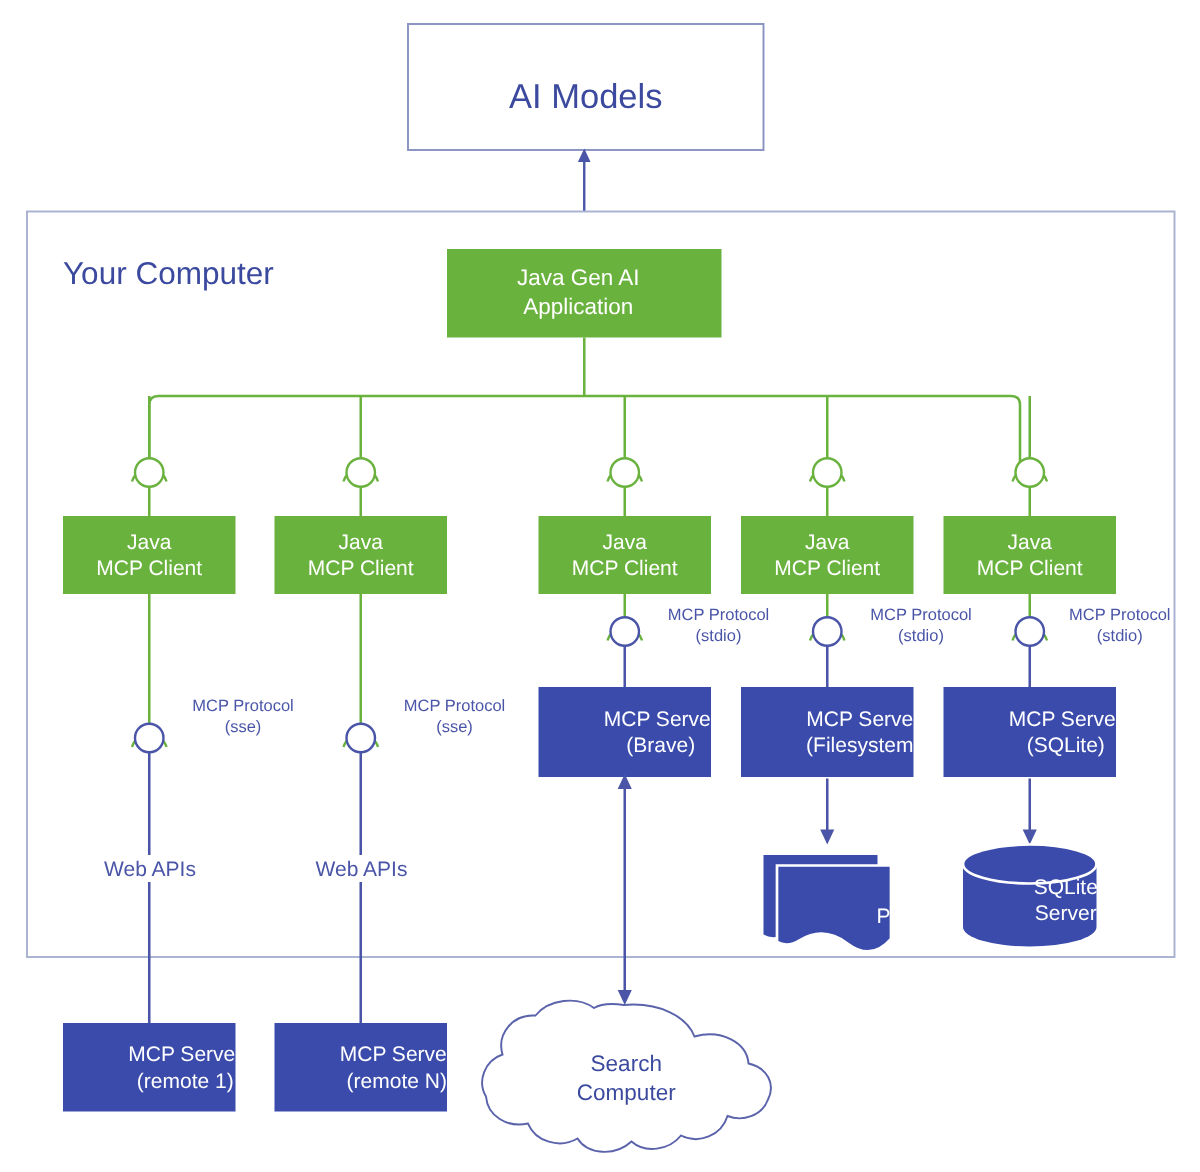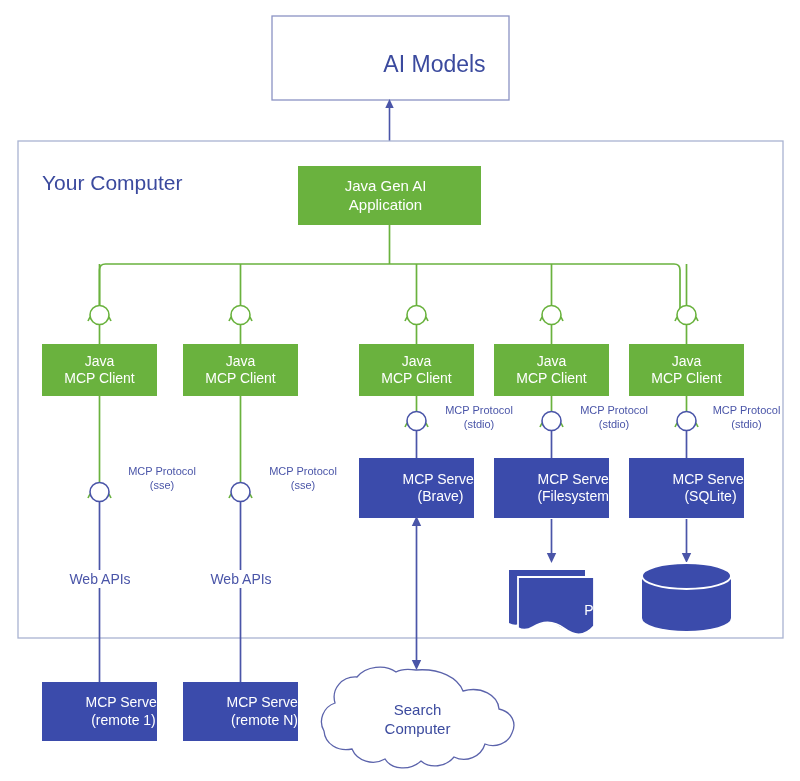--- a/index.html
+++ b/index.html
@@ -194,21 +194,21 @@
              C 446,767 430,769 421,761
              C 410,771 392,770 385,759
              C 373,766 357,761 352,749
              C 338,752 325,744 324,731
              C 318,721 323,707 335,703
              C 331,689 342,676 357,677
              C 366,666 385,664 396,672
              C 401,669 409,669 416,670 Z" fill="#ffffff" stroke="#5b63ab" stroke-width="1.3"></path>
   </svg>
 
-  <div class="node-label txt-blue" style="left:272px; top:16px; width:237px; height:96px; font-size:23px;margin-left:44px;">
+  <div class="node-label txt-blue" style="left:272px; top:16px; width:237px; height:96px; font-size:23px;">
     <span>AI Models</span>
   </div>
 
   <div class="node-label txt-blue" style="left:42px; top:168px; width:240px; height:30px; align-items:flex-start; font-size:21px;">
     <span>Your Computer</span>
   </div>
 
   <div class="node-label box-green" style="left:294px; top:166px; width:183px; height:59px; font-size:15px;">
     <span>Java Gen AI</span>
     <span>Application</span>
@@ -275,20 +275,24 @@
   <div class="node-label box-blue" style="left:629px; top:458px; width:115px; height:60px; font-size:14px;">
     <span>MCP Server</span>
     <span>(SQLite)</span>
   </div>
 
   <div class="node-label box-blue" style="left:548px; top:577px; width:76px; height:50px; font-size:14px;">
     <span>Local</span>
     <span>Protocol</span>
   </div>
 
+  <div class="node-label box-blue" style="left:642px; top:572px; width:89px; height:56px; font-size:14px;">
+    <span>SQLite</span>
+    <span>Server</span>
+  </div>
 
   <div class="node-label box-blue" style="left:42px; top:682px; width:115px; height:59px; font-size:14px;">
     <span>MCP Server</span>
     <span>(remote 1)</span>
   </div>
   <div class="node-label box-blue" style="left:183px; top:682px; width:115px; height:59px; font-size:14px;">
     <span>MCP Server</span>
     <span>(remote N)</span>
   </div>
 

